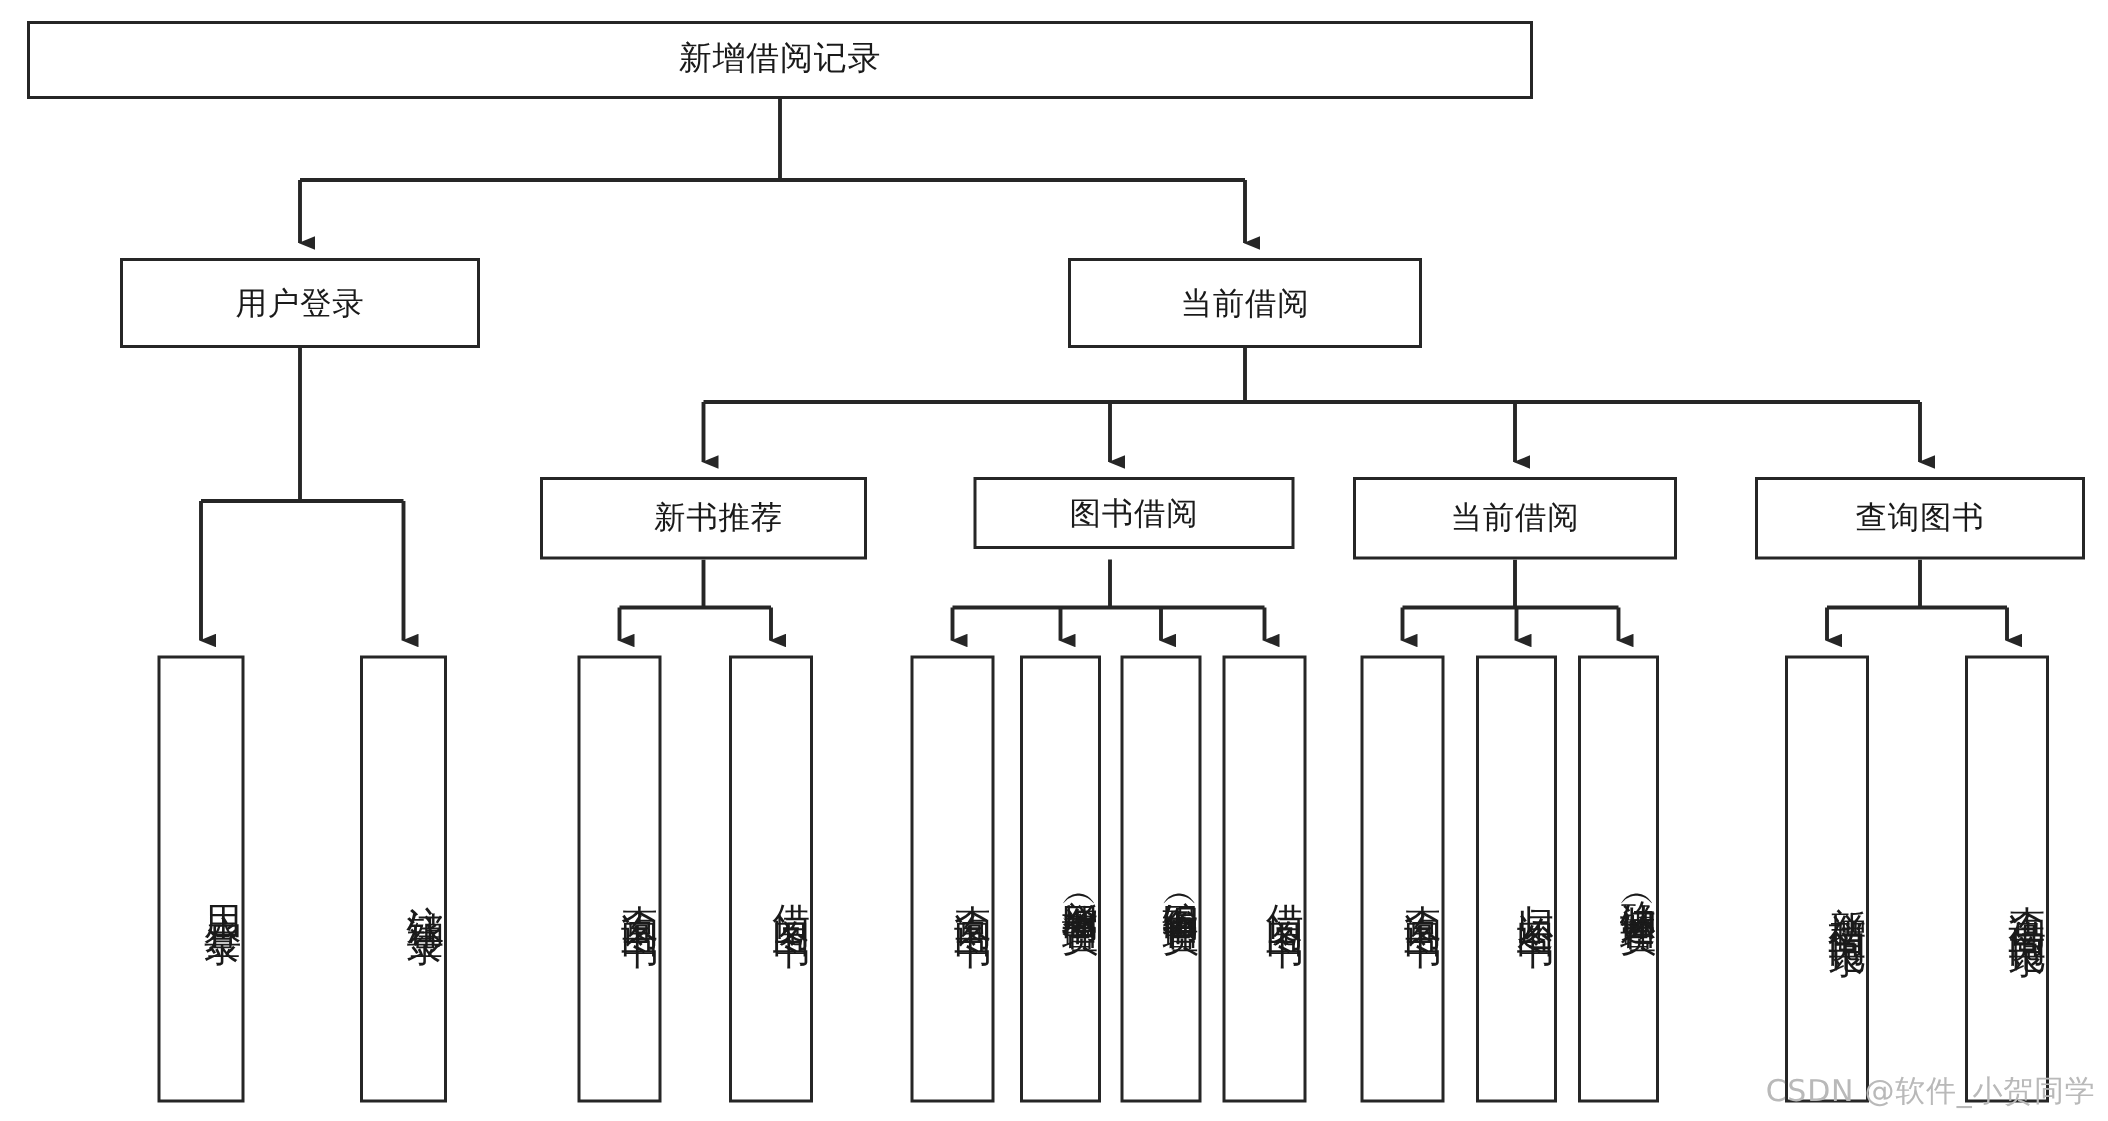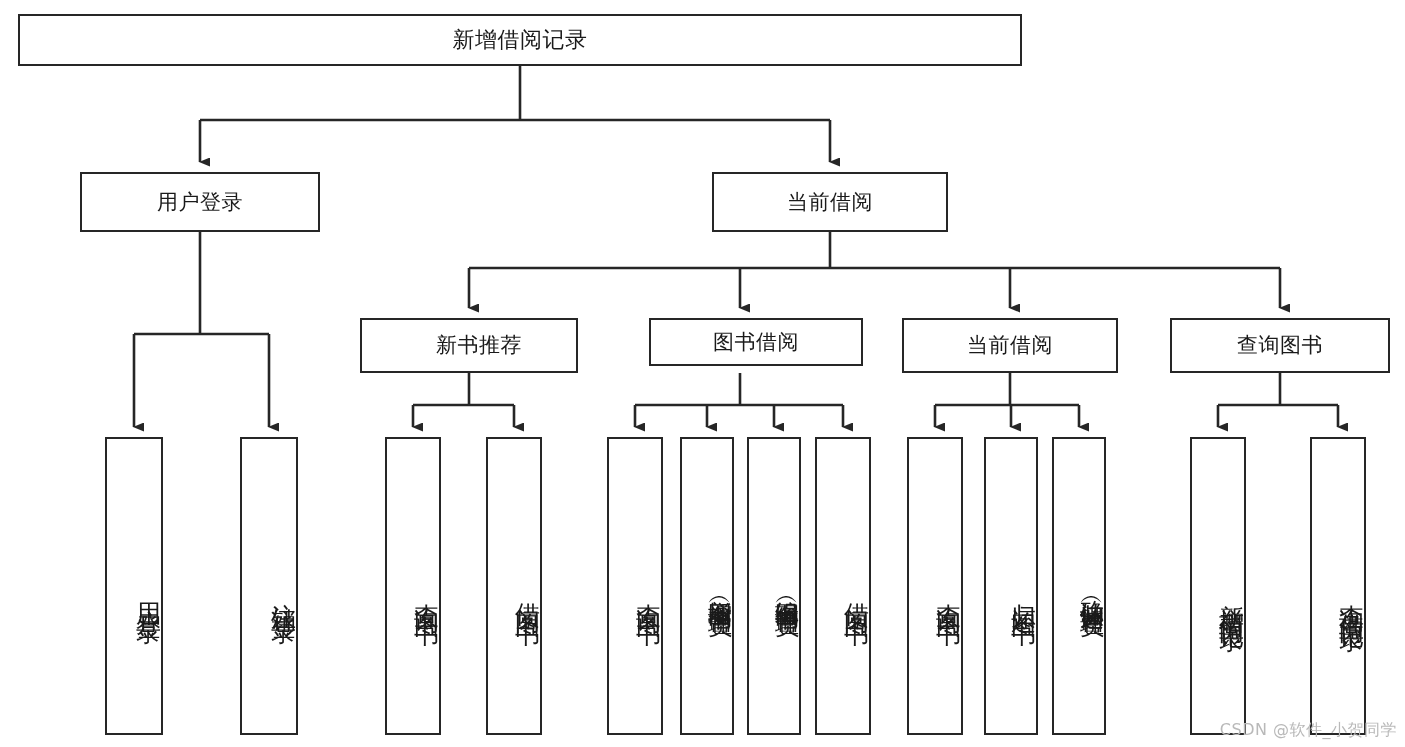--- a/index.html
+++ b/index.html
@@ -58,21 +58,21 @@
     text-orientation:upright;
     font-size:25px;
     line-height:1.0;
     letter-spacing:6px;
     white-space:nowrap;
   }
   #watermark{
     position:absolute;
     right:8px;
     bottom:6px;
-    font-size:16px;
+    font-size:20px;
     color:#b9b9b9;
     letter-spacing:0.5px;
     z-index:5;
     white-space:nowrap;
     font-family:"DejaVu Sans","Liberation Sans",sans-serif;
   }
 </style>
 </head>
 <body>
 

